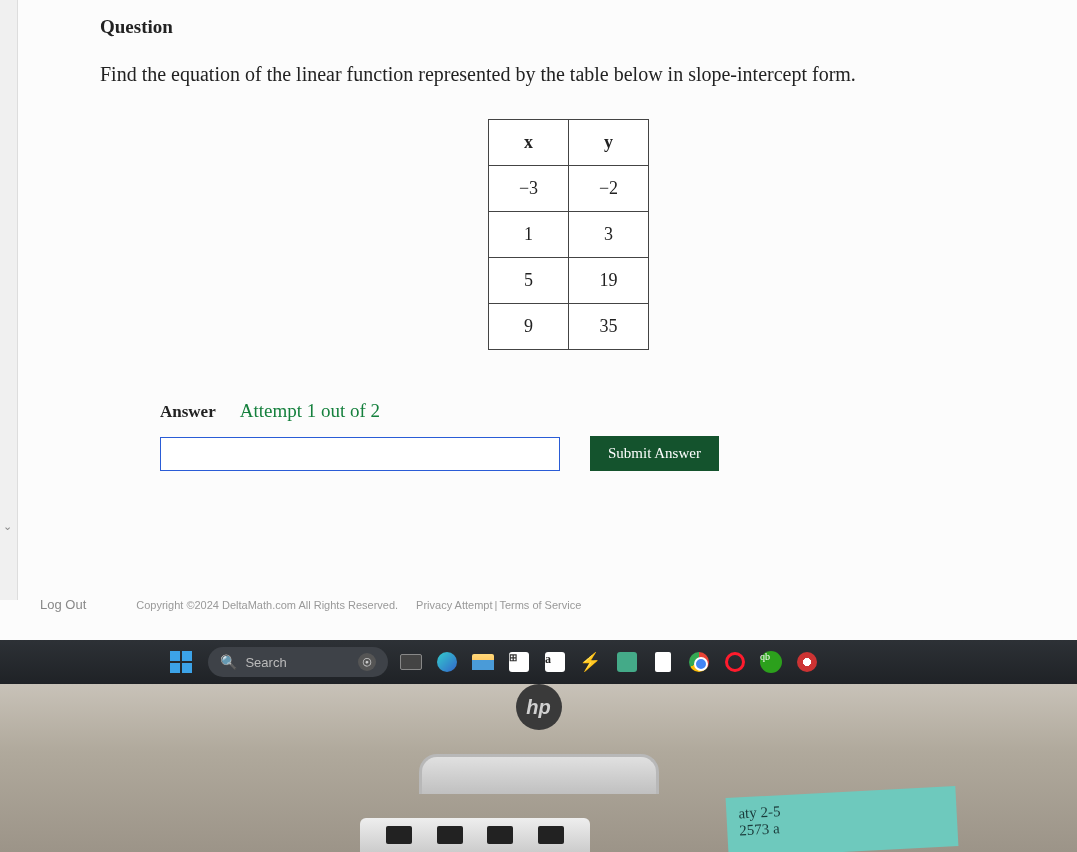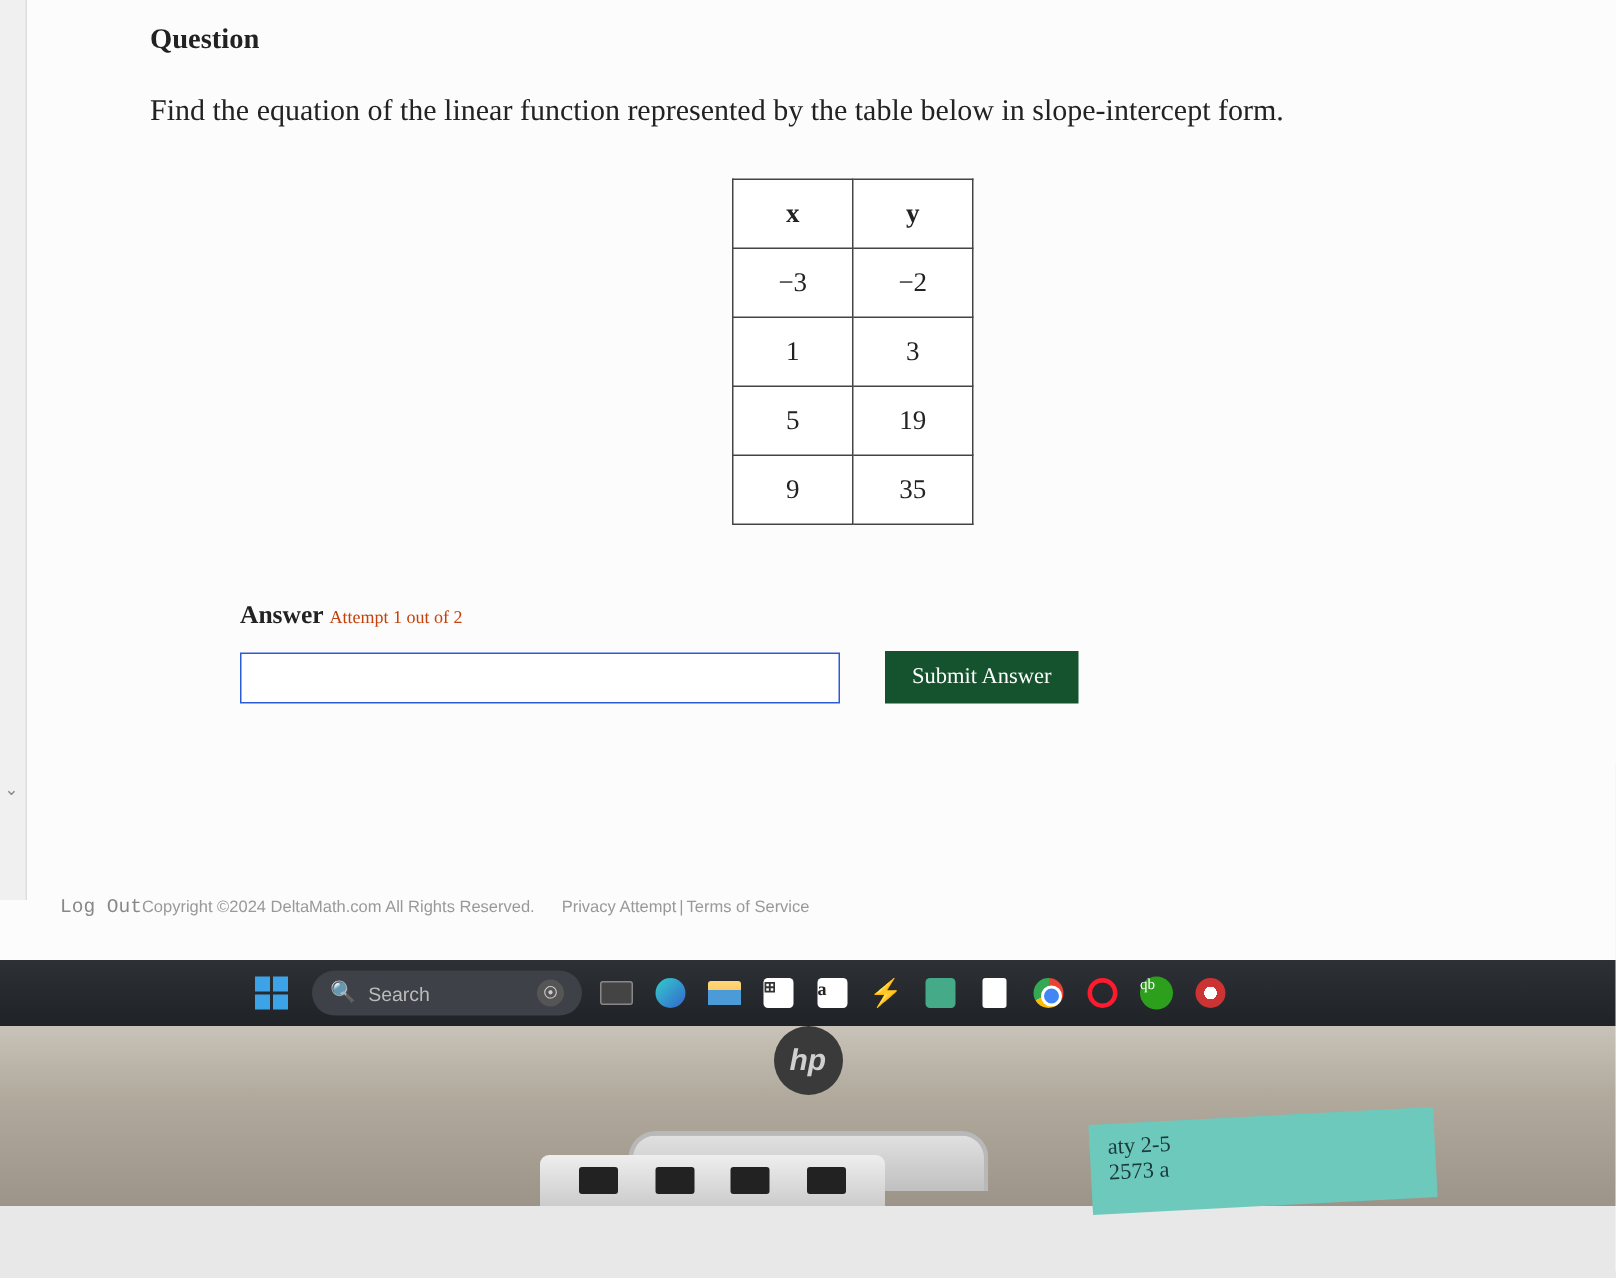--- a/index.html
+++ b/index.html
@@ -76,23 +76,23 @@
     .answer-label-row {
       margin-bottom: 14px;
       font-family: Georgia, serif;
     }
     .answer-label {
       font-weight: bold;
       font-size: 17px;
       color: #222;
     }
     .attempt-label {
-      font-size: 12px;
-      color: #c2410c;
-      margin-left: 0;
+      font-size: 19px;
+      color: #15803d;
+      margin-left: 20px;
     }
     .answer-row {
       display: flex;
       align-items: center;
       gap: 30px;
     }
     .answer-input {
       width: 400px;
       height: 34px;
       border: 1.5px solid #2a5cd6;
@@ -118,21 +118,21 @@
       width: 100%;
       display: flex;
       align-items: baseline;
       padding: 0 40px 0 40px;
       font-family: Arial, sans-serif;
     }
     .logout-link {
       font-size: 13px;
       color: #888;
       cursor: pointer;
-      font-family: Liberation Mono, monospace;
+      margin-right: 50px;
     }
     .copyright {
       font-size: 11px;
       color: #999;
       margin-right: 18px;
       text-align: right;
     }
     .footer-link {
       font-size: 11px;
       color: #999;
@@ -224,21 +224,21 @@
     .tb-opera { width: 20px; height: 20px; border-radius: 50%; border: 3px solid #ff1b2d; }
     .tb-qb { background: #2ca01c; color: #fff; width: 22px; height: 22px; border-radius: 50%; font-size: 10px; font-weight: normal; }
     .tb-settings { width: 20px; height: 20px; border-radius: 50%; background: radial-gradient(circle, #fff 30%, #c33 30%); }
 
     
     .bezel {
       position: absolute;
       top: 684px;
       left: 0;
       width: 100%;
-      height: 120px;
+      height: 168px;
       background: linear-gradient(180deg, #c8c2b8 0%, #b0a99c 40%, #9c9488 100%);
       display: flex;
       flex-direction: column;
       align-items: center;
     }
     .hp-logo {
       width: 46px;
       height: 46px;
       border-radius: 50%;
       background: #3a3a3a;

